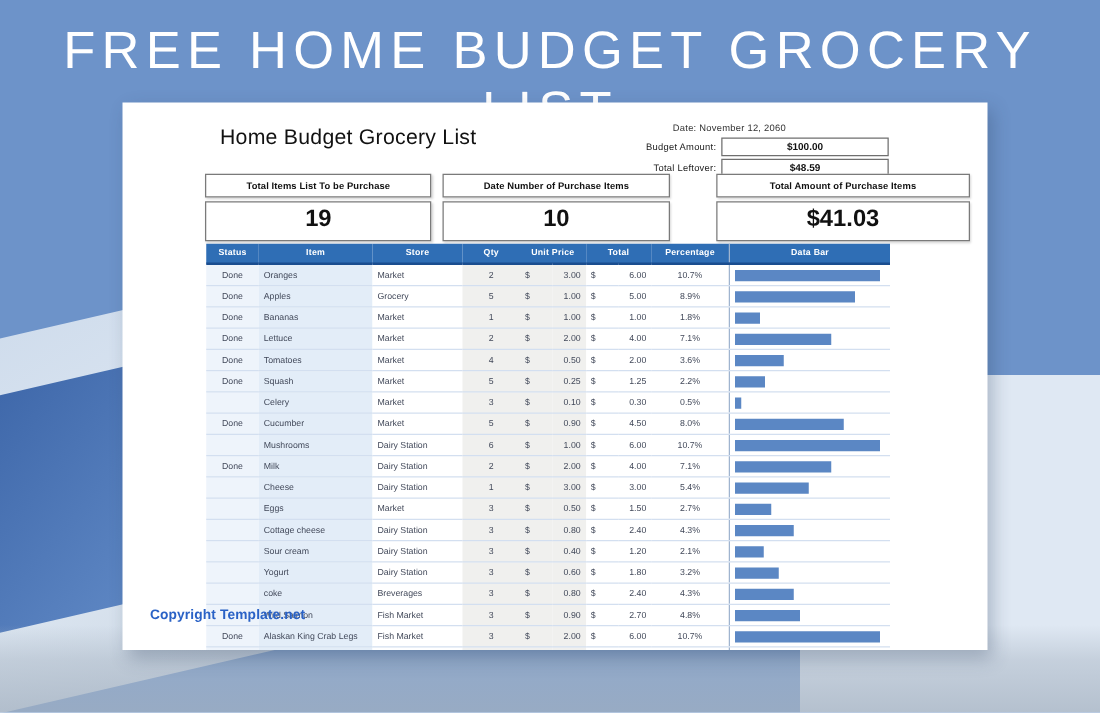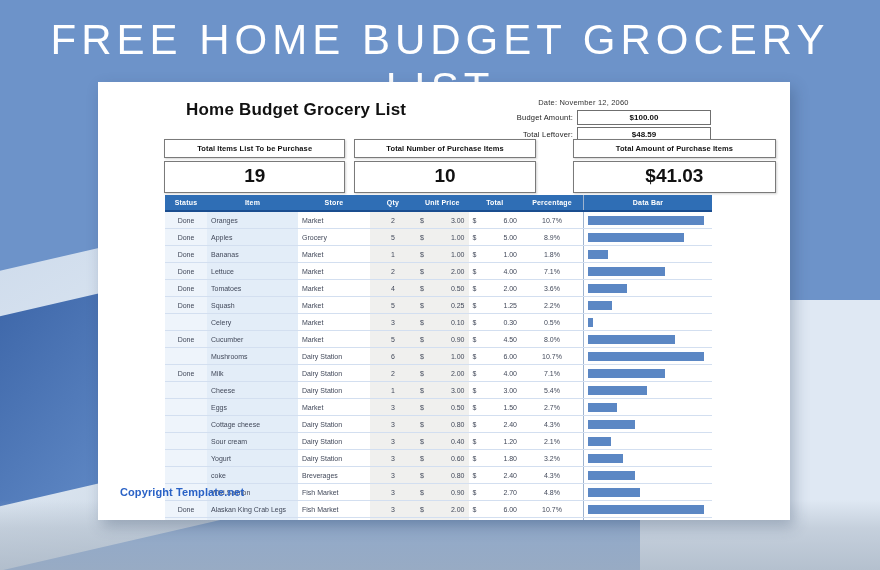--- a/index.html
+++ b/index.html
@@ -37,22 +37,22 @@
   }
   
   #card{
     position:absolute;left:98px;top:82px;width:692px;height:438px;
     background:#ffffff;
     box-shadow:4px 6px 14px rgba(40,60,90,.30);
     overflow:hidden;
   }
   
   #sheet-title{
-    position:absolute;left:88px;top:18px;
-    font-size:17px;font-weight:bold;color:#111;letter-spacing:.2px;text-align:right;
+    position:absolute;left:78px;top:18px;
+    font-size:17px;font-weight:normal;color:#111;letter-spacing:.2px;text-align:right;
   }
   #info-block{position:absolute;left:358px;top:16px;width:255px;}
   .info-date{font-size:7.5px;color:#333;text-align:center;margin-bottom:3px;letter-spacing:.2px;}
   .info-row{display:flex;align-items:center;justify-content:flex-end;margin-bottom:2px;}
   .info-label{font-size:7.5px;color:#222;margin-right:4px;white-space:nowrap;letter-spacing:.2px;}
   .info-value{
     width:108px;border:1px solid #6f6f6f;background:#fff;
     font-size:8px;font-weight:bold;color:#111;text-align:center;padding:2px 12px;
   }
   
@@ -127,21 +127,21 @@
       <span class="info-value">$48.59</span>
     </div>
   </div>
 
   <div id="kpi-row">
     <div class="kpi">
       <div class="kpi-label">Total Items List To be Purchase</div>
       <div class="kpi-value">19</div>
     </div>
     <div class="kpi">
-      <div class="kpi-label">Total Number of Purchase Items</div>
+      <div class="kpi-label">Date Number of Purchase Items</div>
       <div class="kpi-value">10</div>
     </div>
     <div class="kpi wide">
       <div class="kpi-label">Total Amount of Purchase Items</div>
       <div class="kpi-value">$41.03</div>
     </div>
   </div>
 
   <table id="grocery-table">
     <thead>

